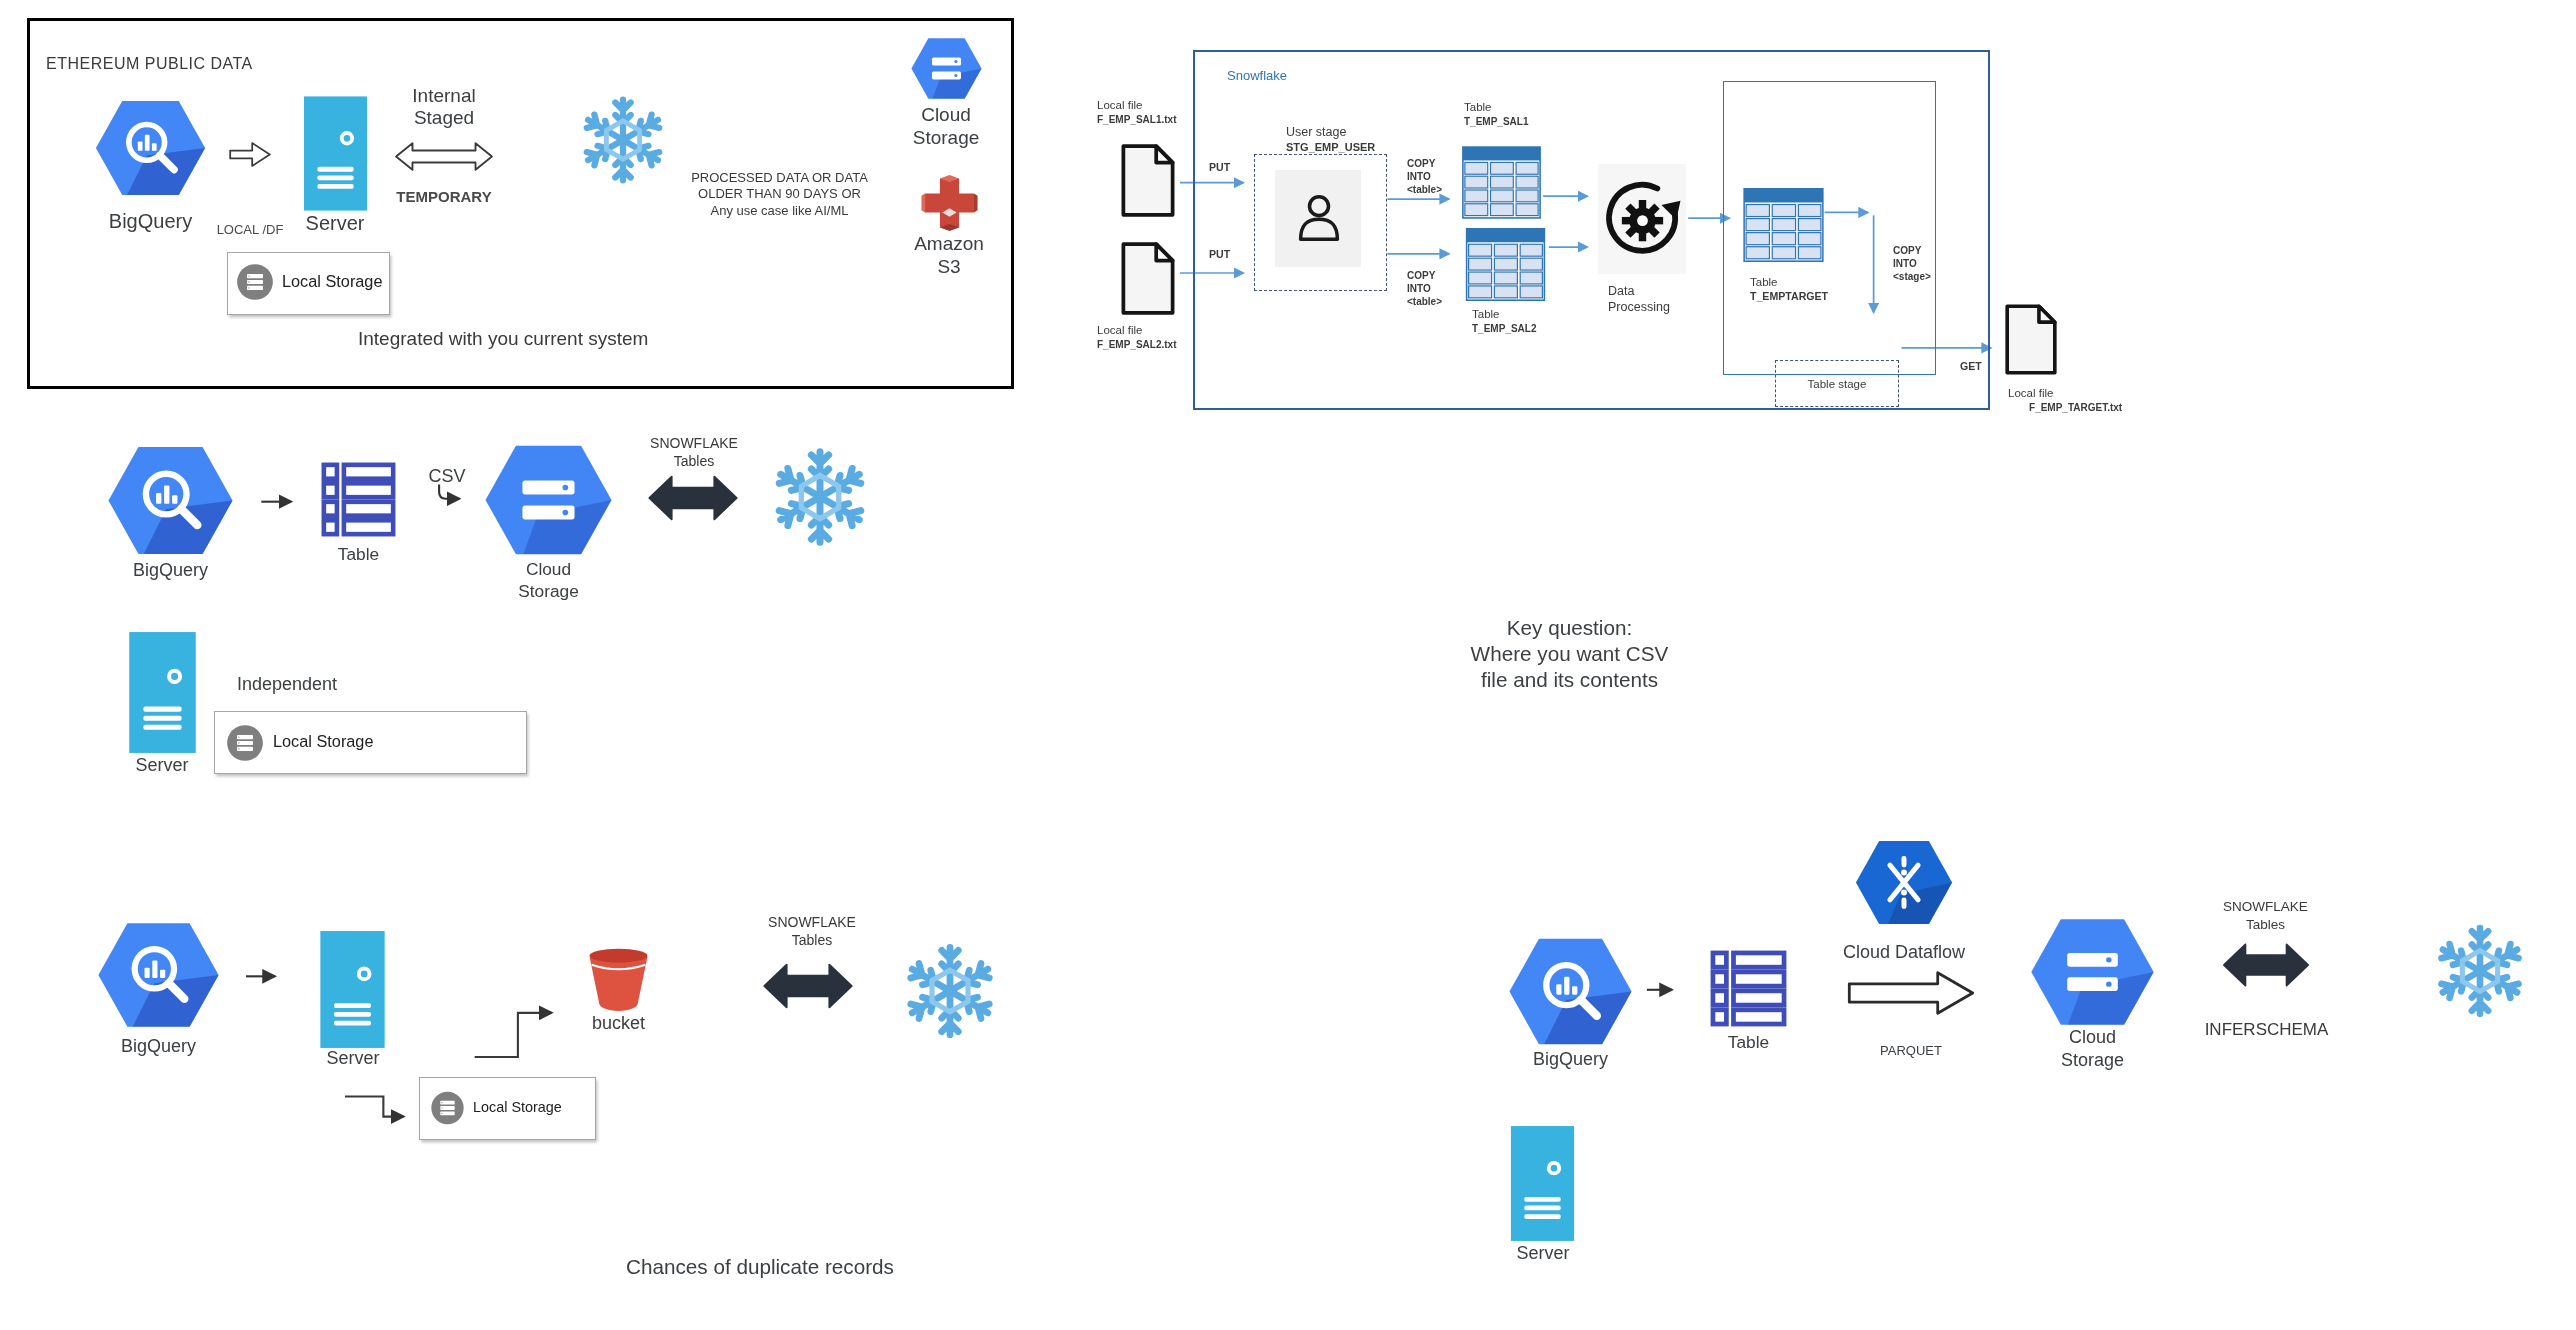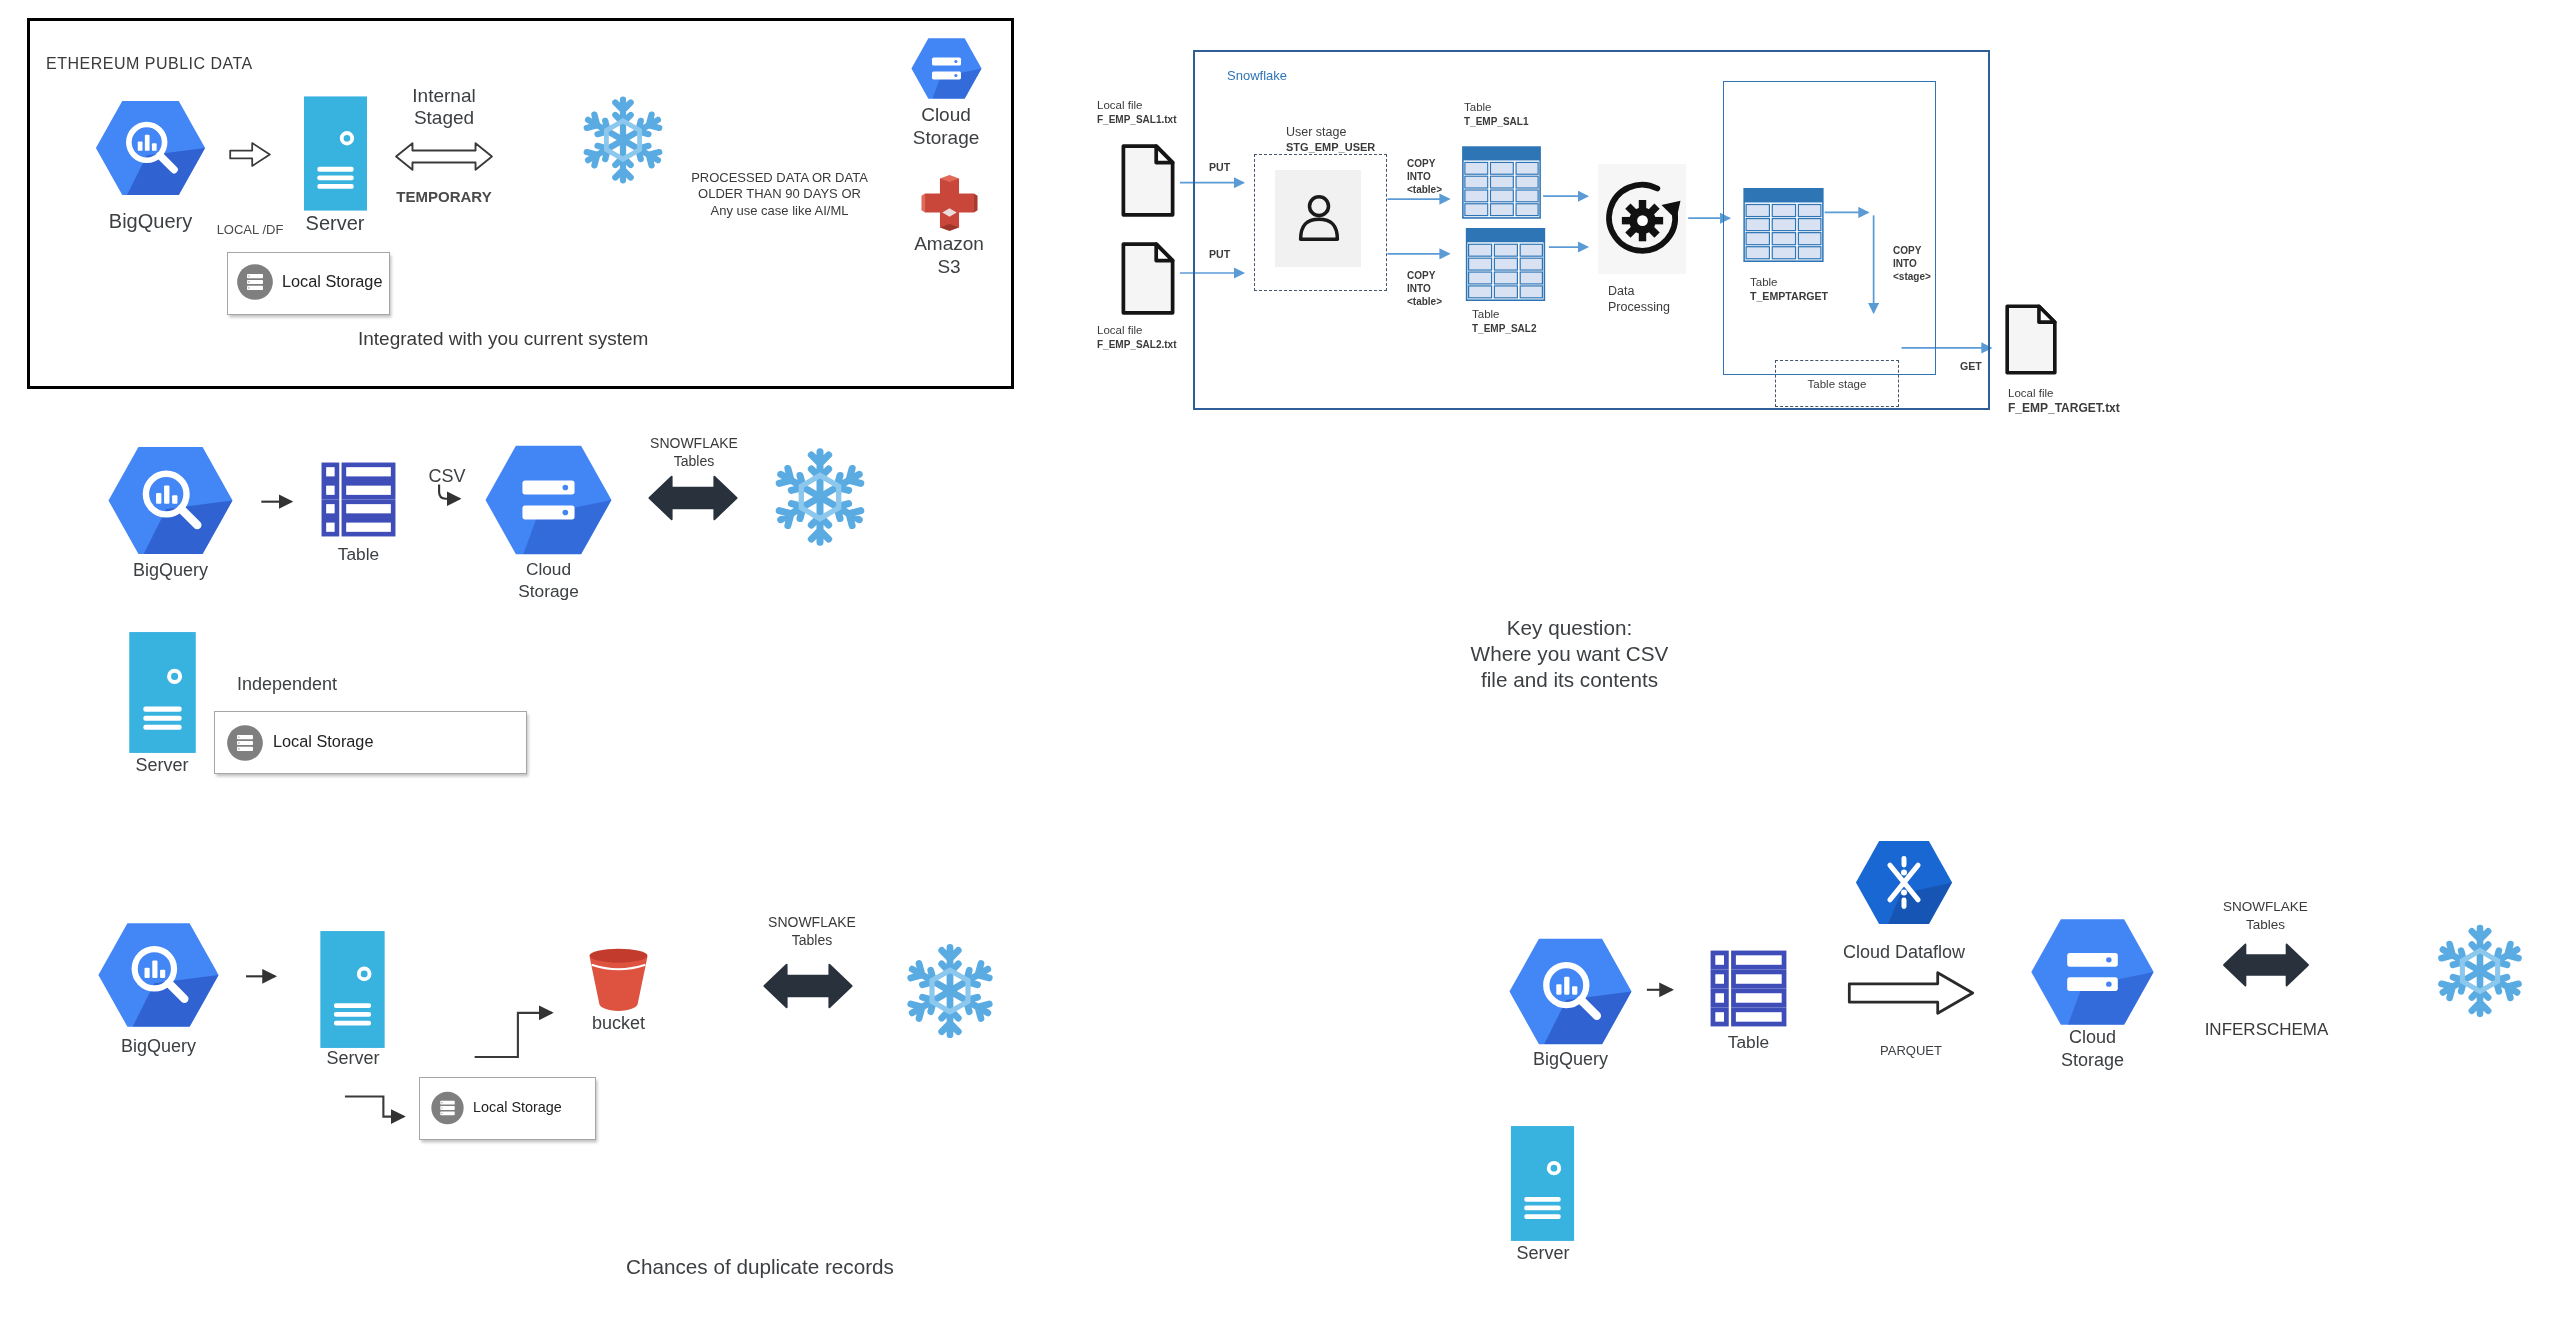--- a/index.html
+++ b/index.html
@@ -384,21 +384,21 @@
 <div class="abs dashed flexc" style="left:1775px;top:324px;width:122px;height:45px;margin-top:36px;">
   <span style="font-size:11.5px;color:#3b3b3b;">Table stage</span>
 </div>
 <div class="abs sf-small b" style="left:1960px;top:360px;font-size:10.6px;">GET</div>
 
 <svg class="abs" style="left:2002px;top:301px" width="58" height="77" viewBox="0 0 60 80">
     <use href="#sym-filedoc"></use>
   </svg>
 <div class="abs sf-small" style="left:2008px;top:386px;">
   <div style="font-size:11.5px;">Local file</div>
-  <div class="b" style="font-size:12px;">F_EMP_TARGET.txt</div>
+  <div class="b" style="font-size:10px;margin-left:21px;">F_EMP_TARGET.txt</div>
 </div>
 
 <svg class="abs" style="left:106px;top:444px" width="129" height="113" viewBox="0 0 134 118">
     <use href="#sym-bigquery"></use>
   </svg>
 <div class="abs lbl c" style="left:106px;top:560px;width:129px;font-size:18px;">BigQuery</div>
 
 <svg class="abs" style="left:320px;top:460px" width="77" height="79" viewBox="0 0 80 82">
     <use href="#sym-tableicon"></use>
   </svg>

